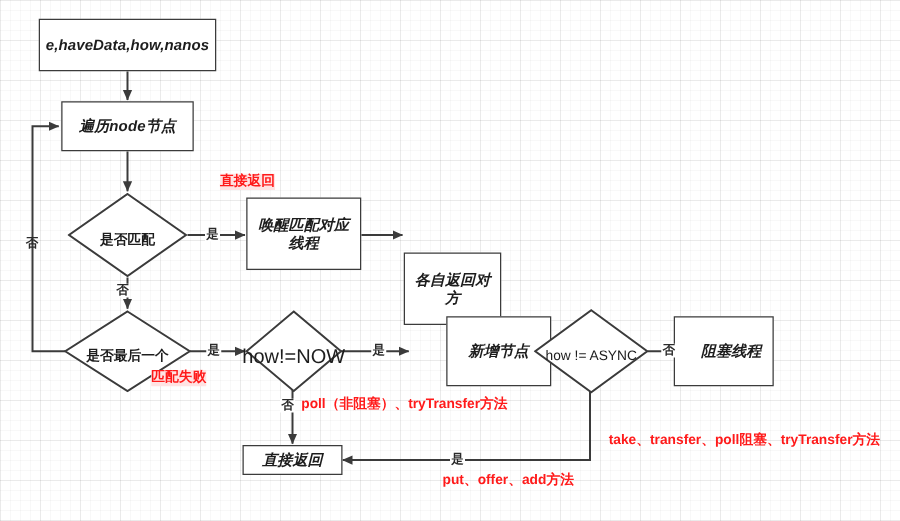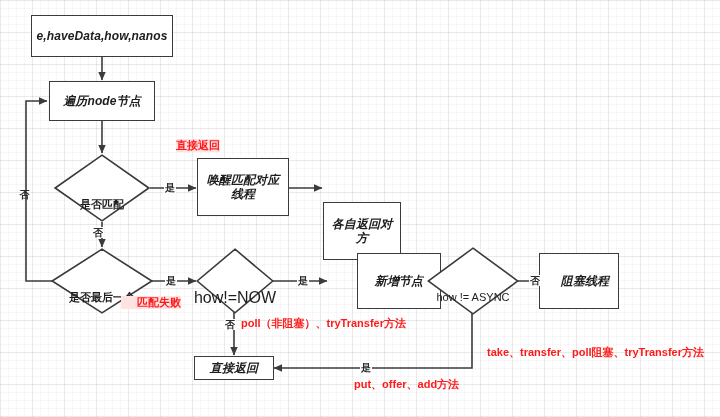--- a/index.html
+++ b/index.html
@@ -37,21 +37,21 @@
   .box{
     border:1.6px solid #3b3b3b;
     background:#ffffff;
     padding:2px 4px;
   }
   .diamond-wrap{
     position:absolute;
   }
   .diamond-wrap svg{position:absolute;left:0;top:0;}
   .diamond-label{
-    position:absolute;left:0;top:16px;width:100%;height:100%;
+    position:absolute;left:0;top:4px;width:100%;height:100%;
     display:flex;align-items:center;justify-content:center;
     font-size:11px;font-weight:600;color:#1d1d1d;
     text-align:center;line-height:13px;
     pointer-events:none;
   }
   .edge-label{
     position:absolute;
     font-size:10px;
     font-weight:600;
     color:#2b2b2b;
@@ -177,21 +177,21 @@
   <div class="edge-label" style="left:224px;top:319px;">否</div>
 
   <div class="edge-label" style="left:297px;top:275px;">是</div>
 
   <div class="edge-label" style="left:529px;top:275px;">否</div>
 
   <div class="edge-label" style="left:360px;top:362px;">是</div>
 
   <div class="ann hl" style="left:176px;top:139px;">直接返回</div>
 
-  <div class="ann hl" style="left:121px;top:296px;padding-left:16px;">匹配失败</div>
+  <div class="ann hl" style="left:121px;top:296px;">匹配失败</div>
 
   <div class="ann" style="left:241px;top:317px;">poll（非阻塞）、tryTransfer方法</div>
 
   <div class="ann" style="left:487px;top:316px;margin-top:30px;">take、transfer、poll阻塞、tryTransfer方法</div>
 
   <div class="ann" style="left:354px;top:378px;">put、offer、add方法</div>
 
 </div>
 
 </body></html>

